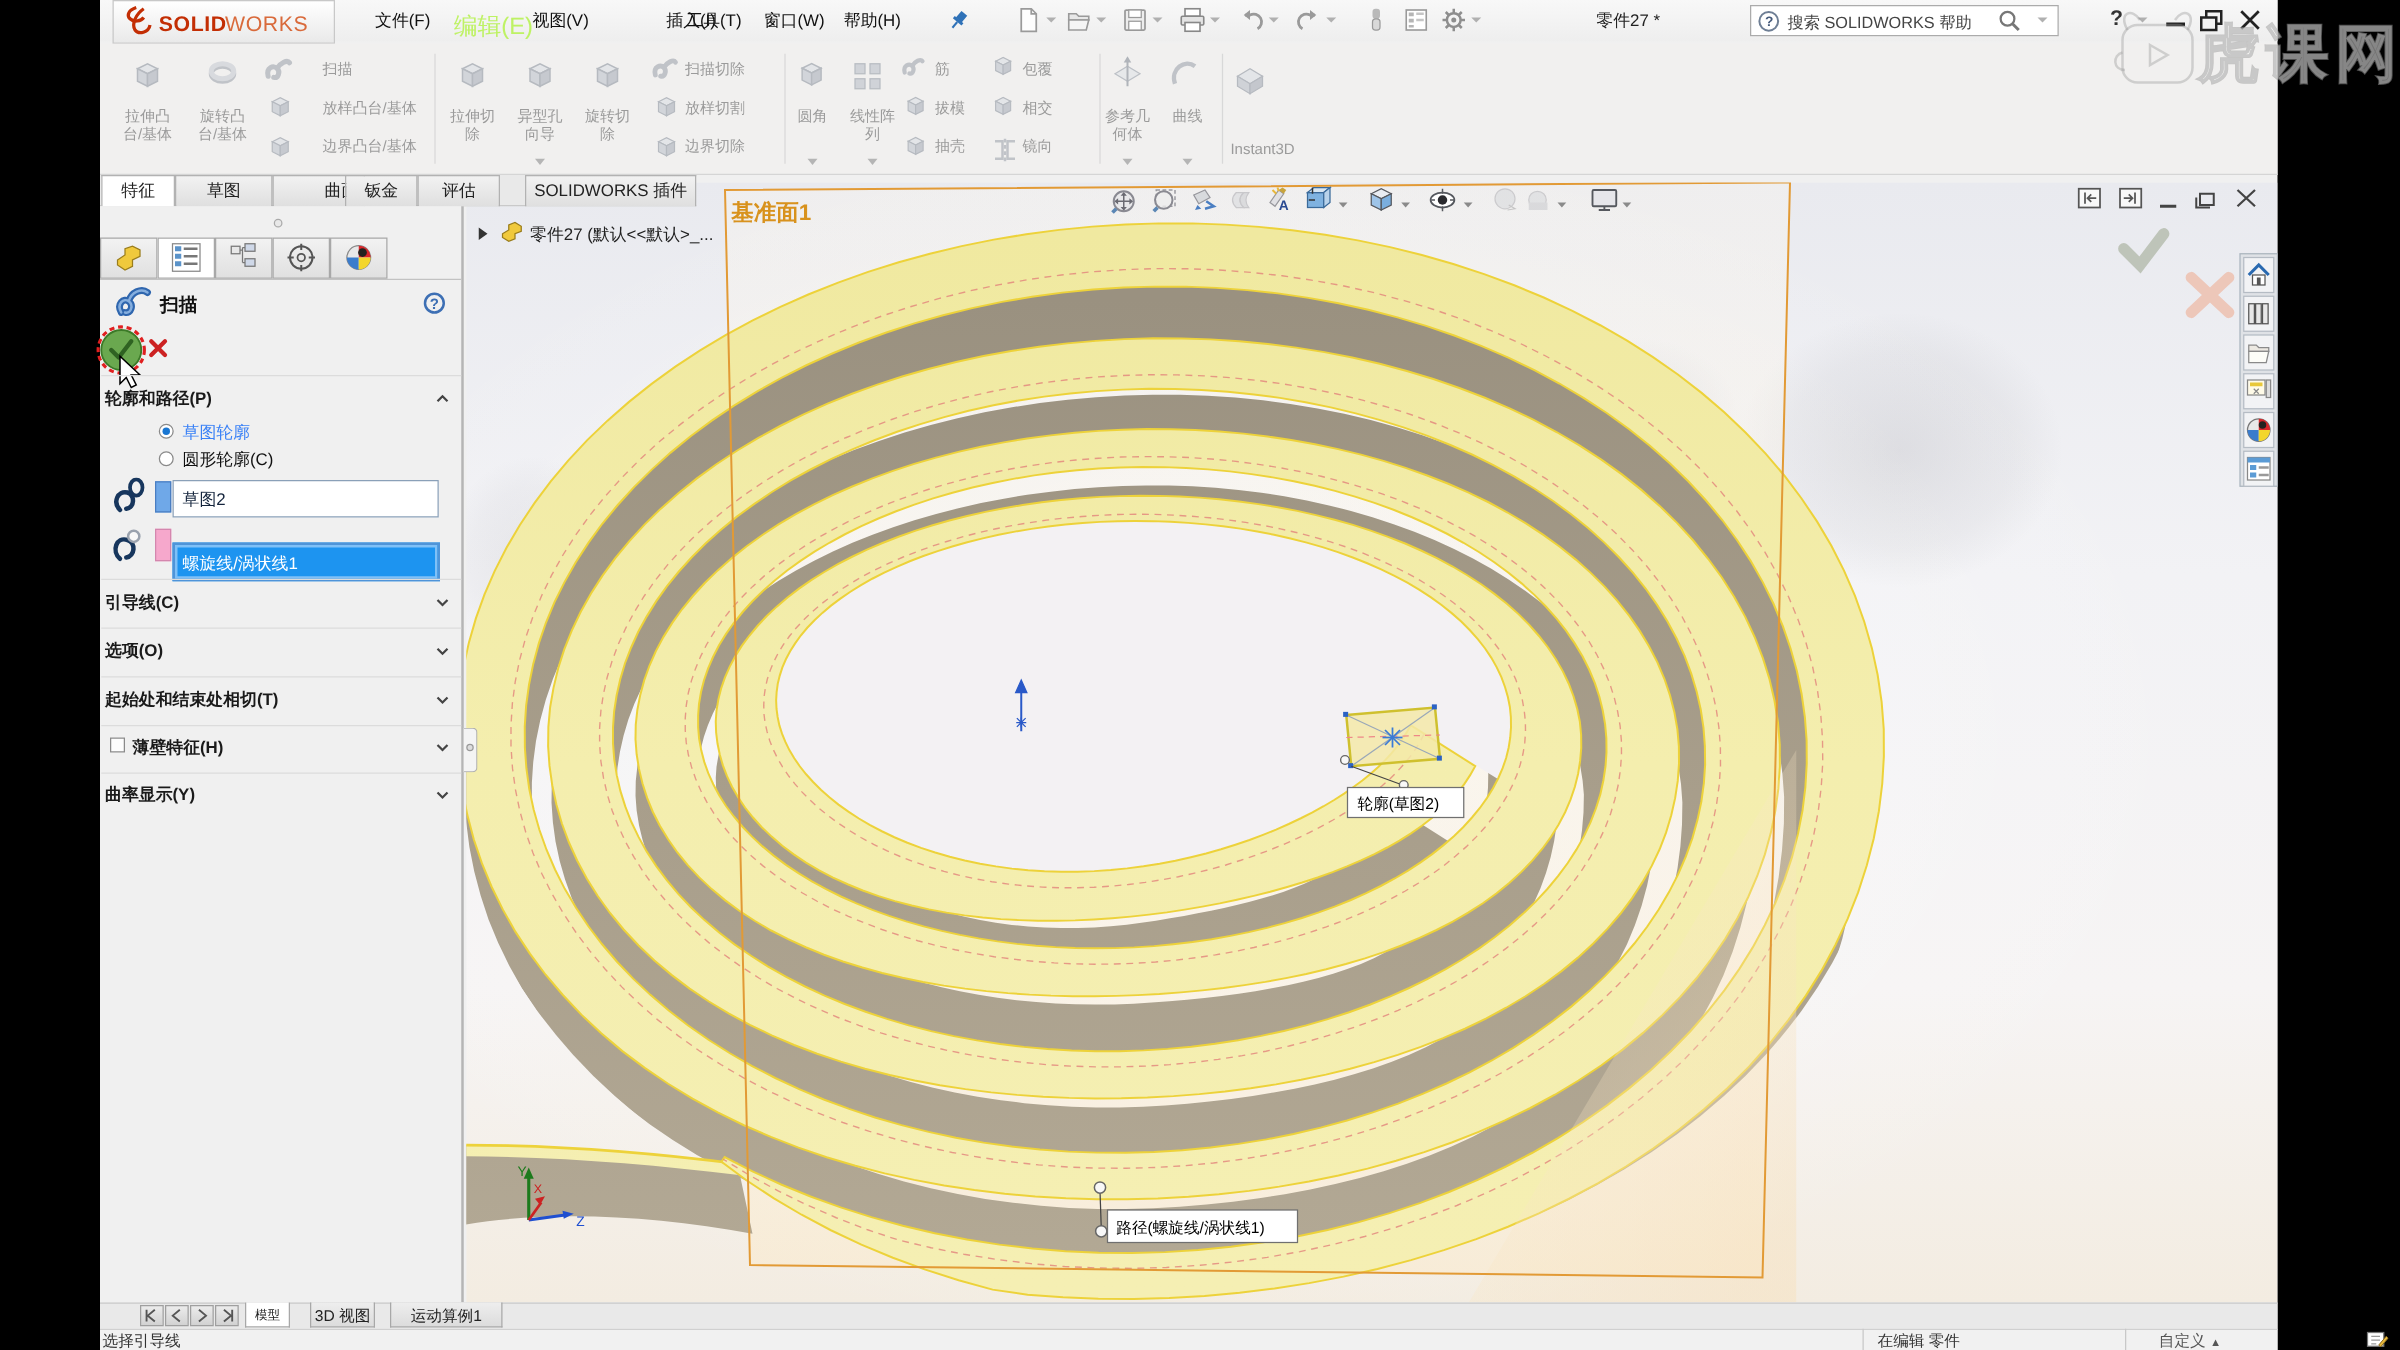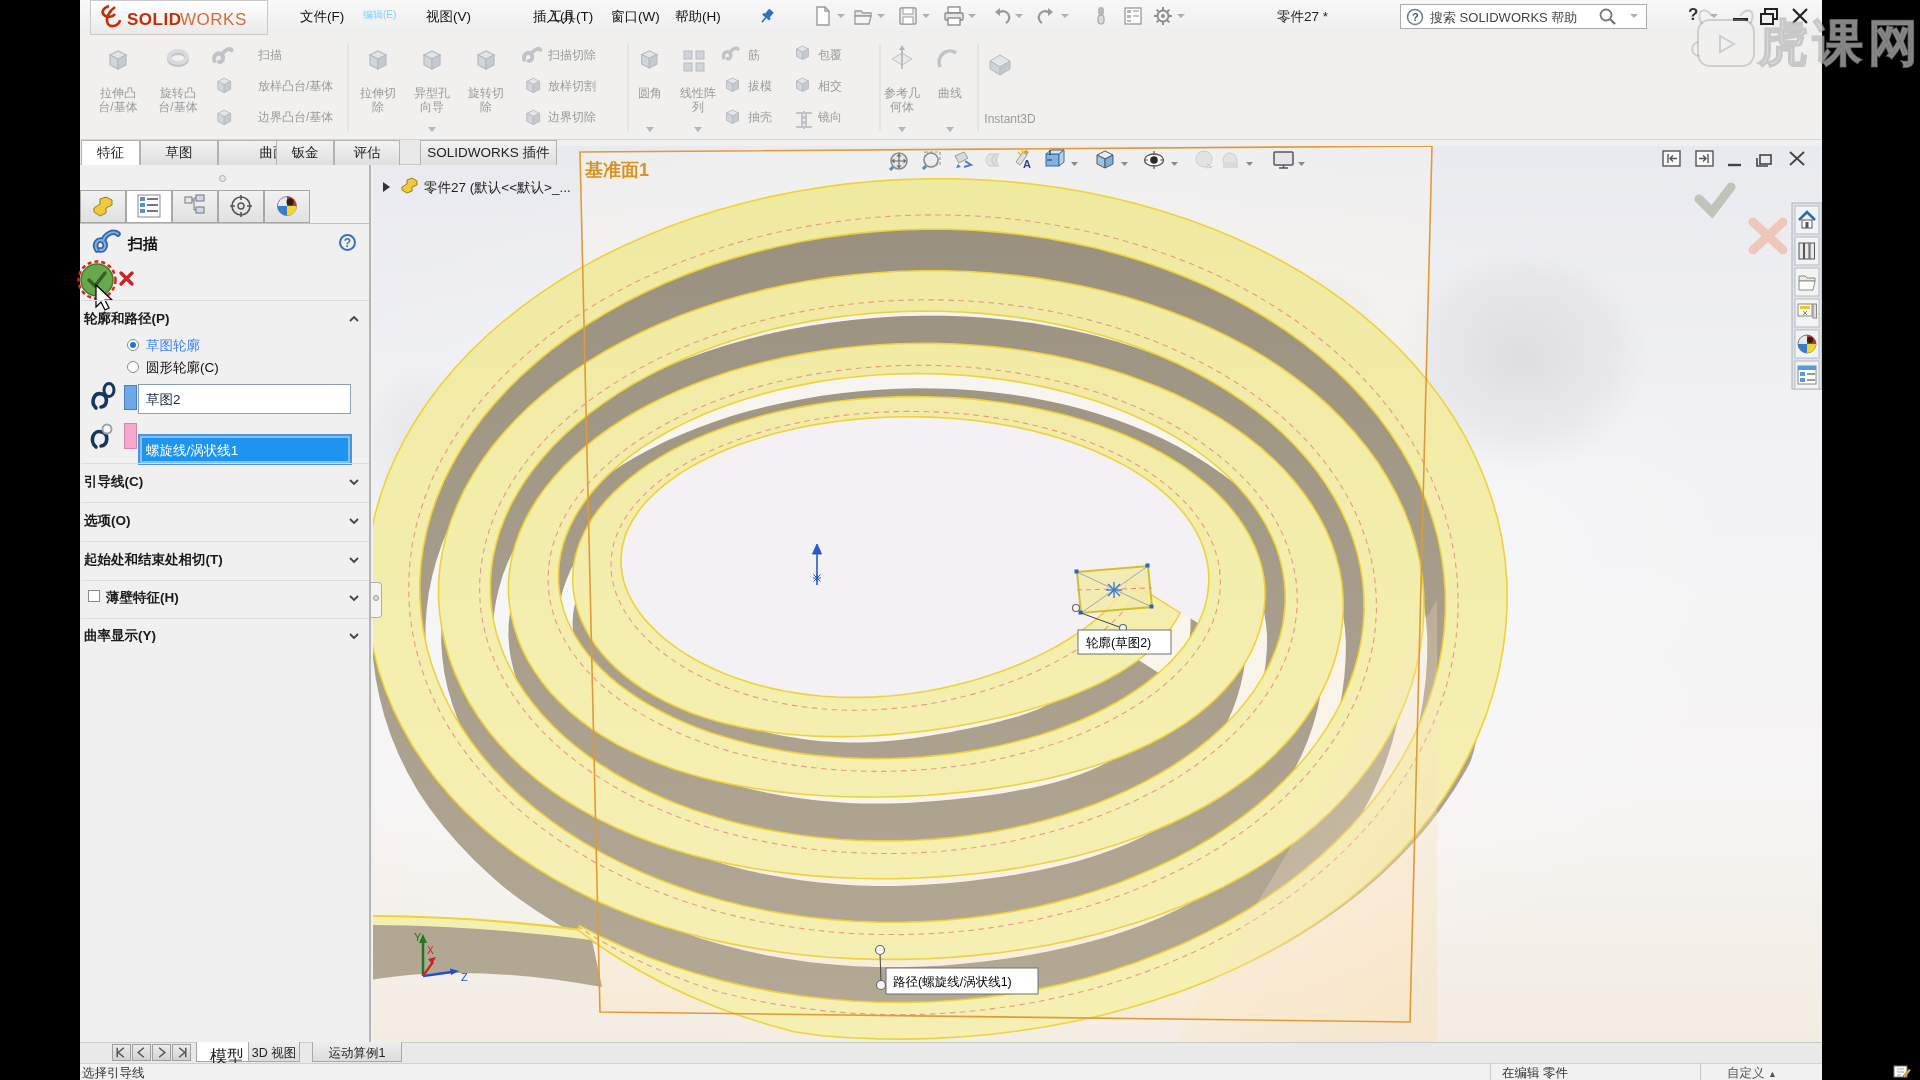--- a/index.html
+++ b/index.html
@@ -252,21 +252,21 @@
 <div class="abs" style="left:90px;top:0;width:178px;height:35px;background:linear-gradient(#ffffff,#e9e9e9);border:1px solid #c8c8c8;"></div>
 <svg class="abs" style="left:95px;top:3px" width="170" height="30" viewBox="0 0 170 30">
 <g stroke="#c32e04" fill="none" stroke-width="2.6">
       <path d="M14 3 C8 5,6 9,9 12 C12 15,18 14,20 11"></path>
       <path d="M20 4 C14 8,10 16,13 21 C16 25,24 23,25 17"></path>
     </g>
 <text x="32" y="22" font-size="17" font-weight="bold" fill="#c32e04" letter-spacing="0.5">SOLID</text>
     <text x="85" y="22" font-size="17" fill="#d96a3b" letter-spacing="0.5">WORKS</text>
   </svg>
 <div class="abs" style="left:300px;top:8px;font-size:13.5px;color:#111;">文件(F)</div>
-<div class="abs" style="left:363px;top:8px;font-size:10px;color:#7dd3fc;">编辑(E)</div>
+<div class="abs" style="left:363px;top:8px;font-size:19px;color:#bef264;">编辑(E)</div>
 <div class="abs" style="left:426px;top:8px;font-size:13.5px;color:#111;">视图(V)</div>
 <div class="abs" style="left:489px;top:8px;font-size:13.5px;color:#111;margin-left:44px;">插入(I)</div>
 <div class="abs" style="left:549px;top:8px;font-size:13.5px;color:#111;">工具(T)</div>
 <div class="abs" style="left:611px;top:8px;font-size:13.5px;color:#111;">窗口(W)</div>
 <div class="abs" style="left:675px;top:8px;font-size:13.5px;color:#111;">帮助(H)</div>
 <svg class="abs" style="left:757px;top:6px" width="20" height="20" viewBox="0 0 20 20">
     <g transform="rotate(40 10 10)">
       <rect x="7" y="3" width="6" height="7" fill="#2f72b8"></rect>
       <rect x="5.5" y="9.5" width="9" height="2.5" fill="#2f72b8"></rect>
       <rect x="9.3" y="12" width="1.6" height="6" fill="#2f72b8"></rect>
@@ -606,21 +606,21 @@
     <path d="M12 4 L6 9 L12 14" fill="none" stroke="#555" stroke-width="1.6"></path>
   </svg>
 <div class="abs" style="left:152px;top:1044px;width:19px;height:17px;background:linear-gradient(#ececec,#d2d2d2);border:1px solid #9f9f9f;"></div>
 <svg class="abs" style="left:152px;top:1044px" width="19" height="17" viewBox="0 0 19 18">
     <path d="M7 4 L13 9 L7 14" fill="none" stroke="#555" stroke-width="1.6"></path>
   </svg>
 <div class="abs" style="left:172px;top:1044px;width:19px;height:17px;background:linear-gradient(#ececec,#d2d2d2);border:1px solid #9f9f9f;"></div>
 <svg class="abs" style="left:172px;top:1044px" width="19" height="17" viewBox="0 0 19 18">
     <path d="M7 4 L13 9 L7 14 M14 4 v10" fill="none" stroke="#555" stroke-width="1.6"></path>
   </svg>
-<div class="abs" style="left:196px;top:1042px;width:62px;height:20px;background:#fff;border:1px solid #a8a8a8;border-top:none;font-size:17px;color:#222;text-align:center;padding-top:3px;">模型</div>
+<div class="abs" style="left:196px;top:1042px;width:36px;height:20px;background:#fff;border:1px solid #a8a8a8;border-top:none;font-size:10px;color:#222;text-align:center;padding-top:3px;">模型</div>
 <div class="abs" style="left:248px;top:1042px;width:52px;height:20px;background:linear-gradient(#eee,#dcdcdc);border:1px solid #a8a8a8;border-top:none;font-size:12.5px;color:#222;text-align:center;padding-top:3px;">3D 视图</div>
 <div class="abs" style="left:312px;top:1042px;width:90px;height:20px;background:linear-gradient(#eee,#dcdcdc);border:1px solid #a8a8a8;border-top:none;font-size:12.5px;color:#222;text-align:center;padding-top:3px;">运动算例1</div>
 <div class="abs" style="left:80px;top:1063px;width:1742px;height:17px;background:#f1f1f1;border-top:1px solid #d0d0d0;"></div>
 <div class="abs" style="left:82px;top:1065px;font-size:12.5px;color:#333;">选择引导线</div>
 <div class="abs" style="left:1490px;top:1063px;width:1px;height:17px;background:#c8c8c8;"></div>
 <div class="abs" style="left:1502px;top:1065px;font-size:12.5px;color:#333;">在编辑 零件</div>
 <div class="abs" style="left:1700px;top:1063px;width:1px;height:17px;background:#c8c8c8;"></div>
 <div class="abs" style="left:1727px;top:1065px;font-size:12.5px;color:#555;">自定义 <span style="font-size:9px;">▲</span></div>
 <svg class="abs" style="left:1893px;top:1064px" width="18" height="15" viewBox="0 0 18 15">
     <rect x="1" y="2" width="13" height="11" fill="#fff" stroke="#777"></rect>

